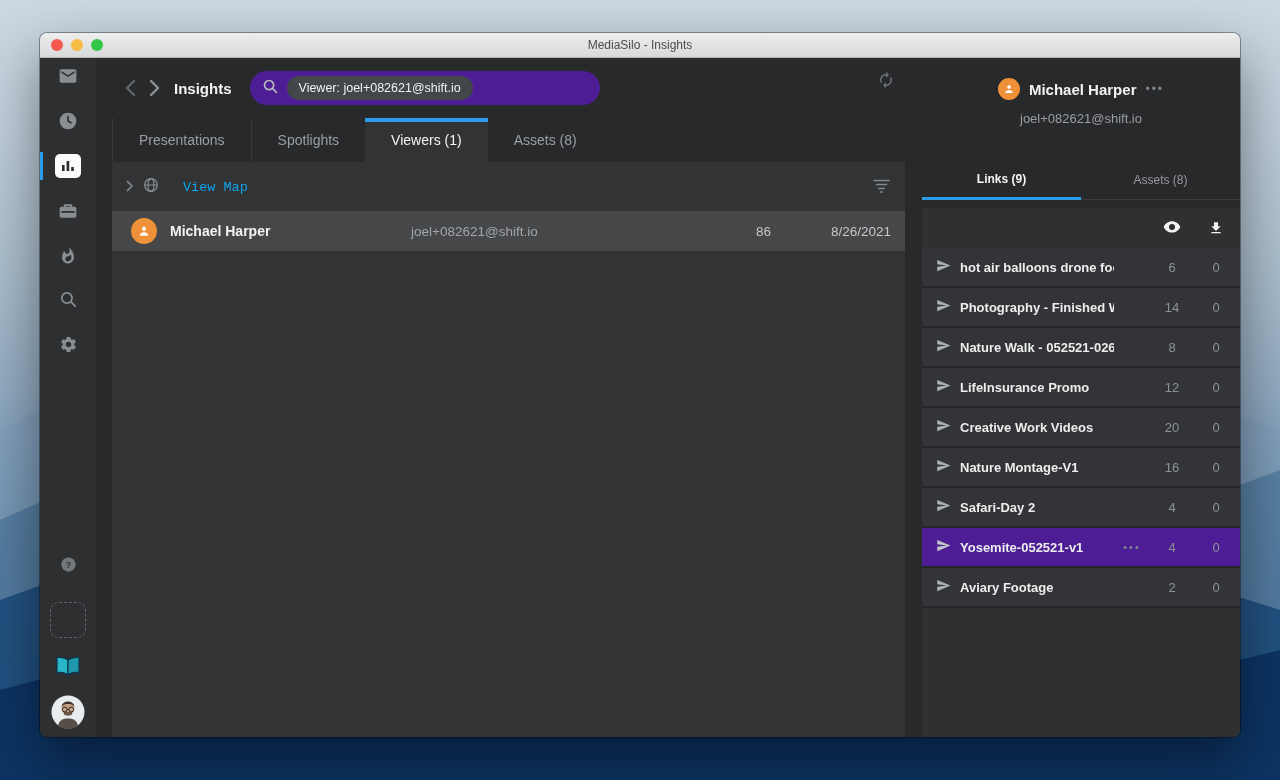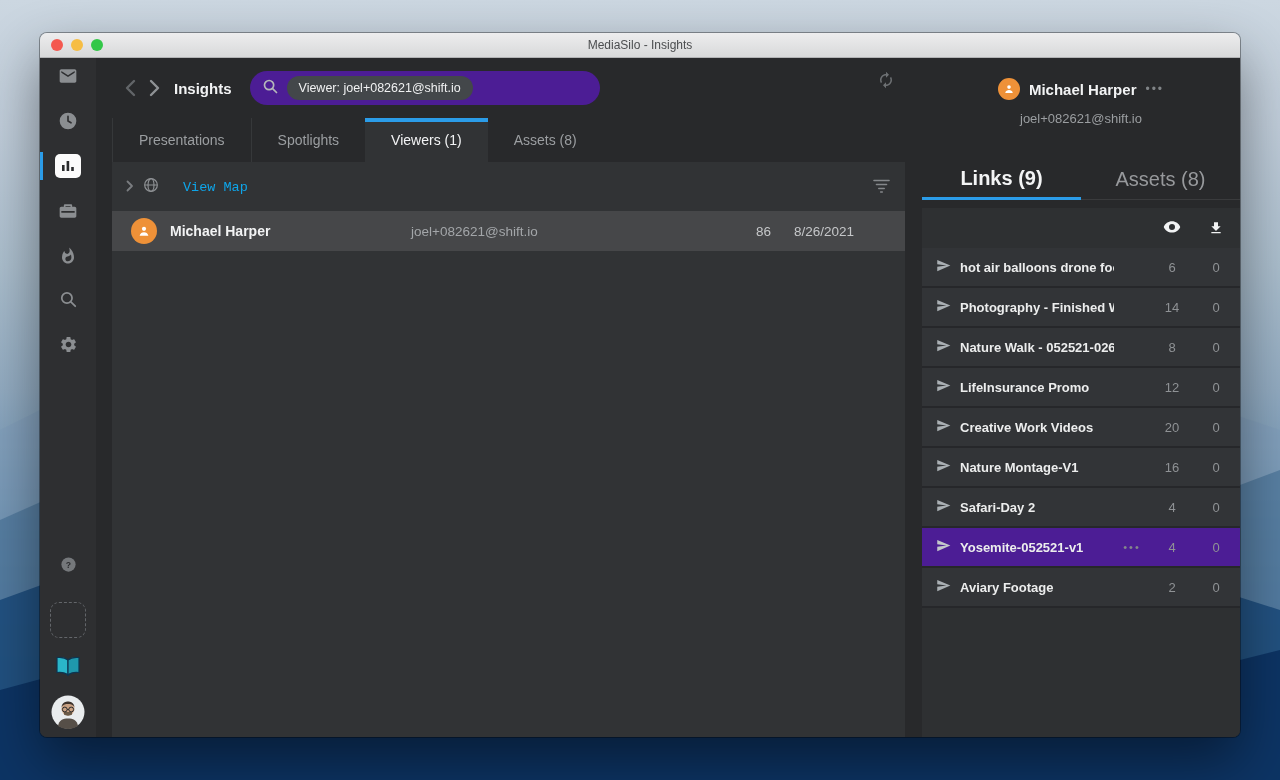--- a/index.html
+++ b/index.html
@@ -72,32 +72,32 @@
   .thead .col { color:#96999c; font-size:10.5px; letter-spacing:.8px; font-weight:bold; }
   .col.sessions { text-align:right; }
   .col.activity { padding-left:40px; display:flex; align-items:center; gap:6px; }
   .trow { height:40px; margin-top:3px; background:#464749; }
   .name-cell { display:flex; align-items:center; gap:13px; }
   .avatar-orange { border-radius:50%; background:#ee9138; display:flex; align-items:center; justify-content:center; flex:0 0 auto; }
   .avatar-orange.a26 { width:26px; height:26px; } .avatar-orange.a22 { width:22px; height:22px; }
   .trow .vname { color:#f2f3f4; font-size:14px; font-weight:bold; }
   .trow .vemail { color:#a3a6a9; font-size:13.5px; }
   .trow .vsessions { color:#c5c7c9; font-size:13.5px; text-align:right; }
-  .trow .vactivity { color:#c5c7c9; font-size:13.5px; padding-left:23px; }
+  .trow .vactivity { color:#c5c7c9; font-size:13.5px; padding-left:60px; }
 
   
   .profile { position:absolute; left:826px; top:0; width:318px; }
   .profile-row { margin-top:20px; display:flex; align-items:center; justify-content:center; gap:9px; }
   .profile-name { color:#f2f3f4; font-size:15px; font-weight:bold; }
   .profile-dots { color:#808487; font-size:12px; letter-spacing:2px; }
   .profile-email { margin-top:11px; text-align:center; color:#9b9ea1; font-size:13px; }
 
   .side-tabs { position:absolute; left:826px; top:102px; width:318px; height:40px; display:flex; }
   .side-tab { flex:1; display:flex; align-items:center; justify-content:center;
-    font-size:20px; color:#97999c; border-bottom:1px solid #3a3b3d; }
+    font-size:12px; color:#97999c; border-bottom:1px solid #3a3b3d; }
   .side-tab.active { color:#f3f4f5; font-weight:bold; border-bottom:3px solid #2b9ce8; }
 
   
   .right-panel { position:absolute; left:826px; top:150px; width:318px; bottom:0; background:#2e3032; }
   .lgrid { display:grid; grid-template-columns:24px 1fr 36px 44px 44px; align-items:center;
     padding:0 2px 0 14px; }
   .list-header { height:40px; }
   .list-header .hic { display:flex; justify-content:center; }
   .link-row { height:40px; background:#323437; border-bottom:2px solid #26272a; }
   .link-row.hovered { background:#4c1d95; }

